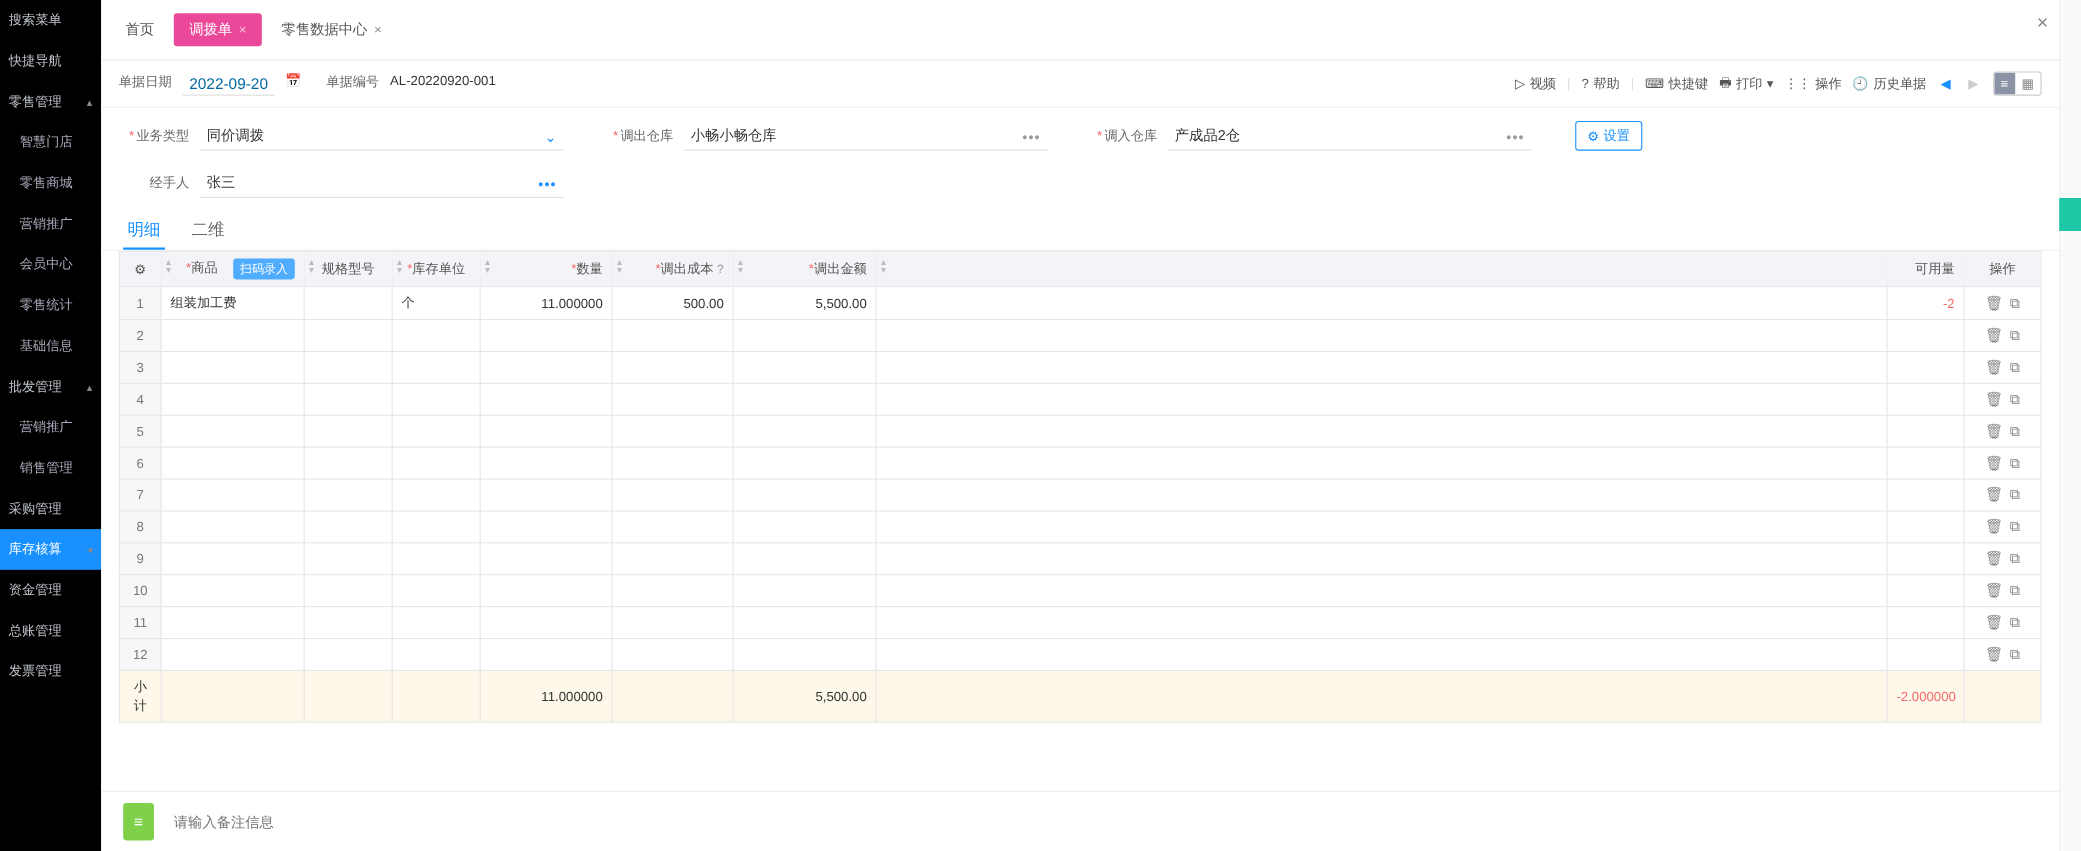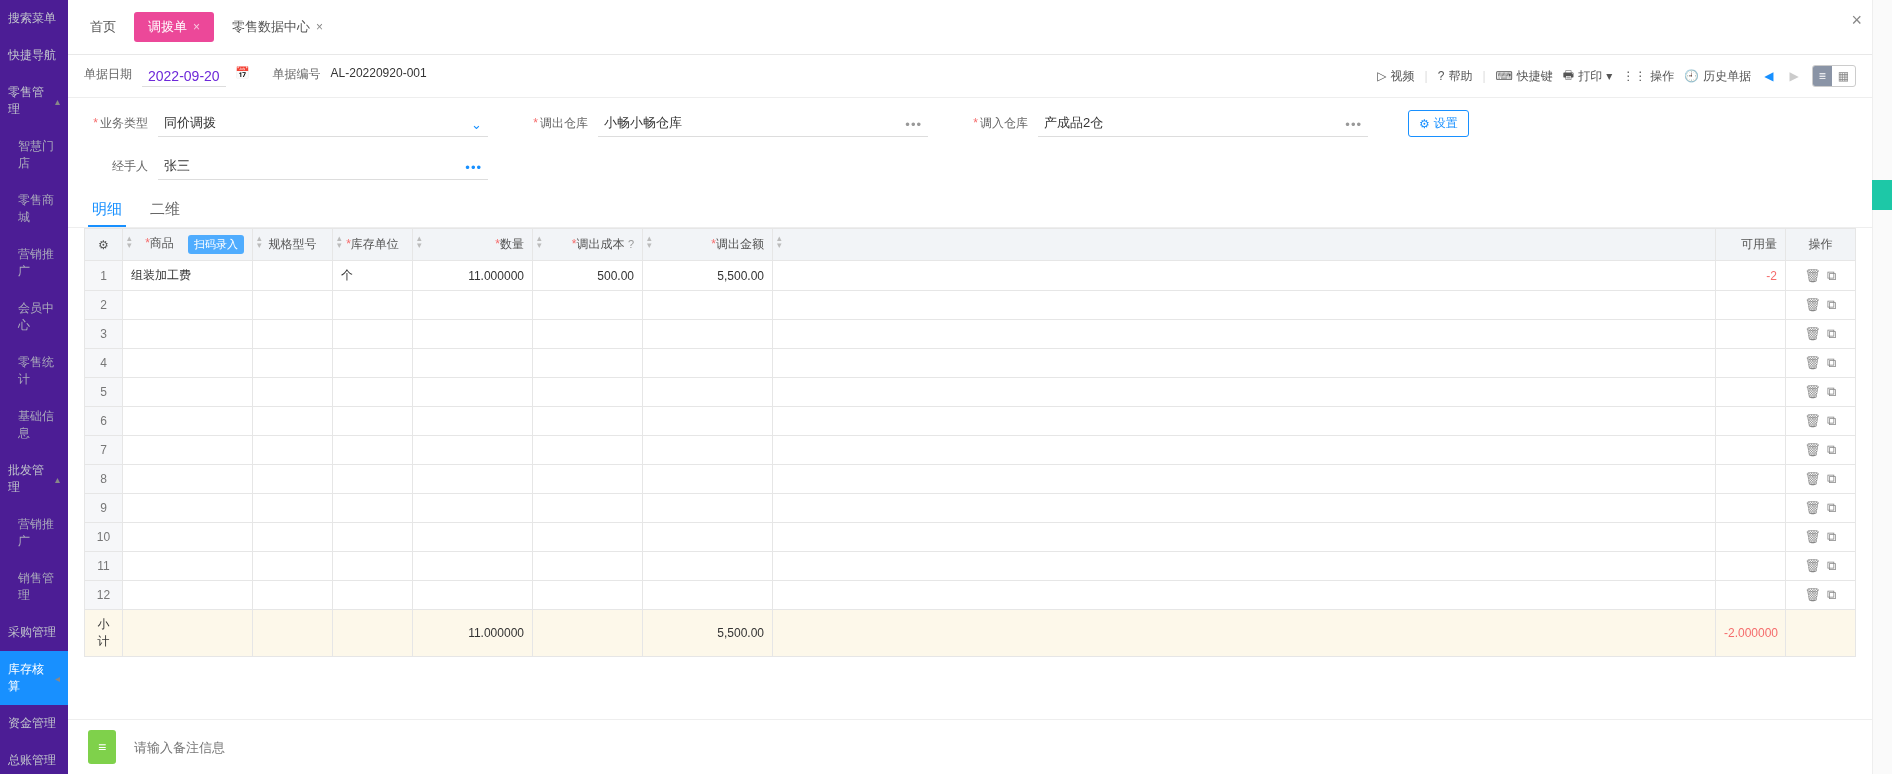--- a/index.html
+++ b/index.html
@@ -1,39 +1,39 @@
 <!DOCTYPE html>
 <html><head>
 <meta charset="utf-8">
 <style>
 * { box-sizing: border-box; margin: 0; padding: 0; }
 body { font-family: "Microsoft YaHei", Arial, sans-serif; font-size: 12px; color: #333; background: #fff; overflow: hidden; }
 .app { display: flex; width: 1892px; height: 774px; }
 
 
-.sidebar { width: 68px; background: #4c1d95; color: #c0c4cc; flex-shrink: 0; overflow-y: auto; font-family: Liberation Serif, serif; }
+.sidebar { width: 92px; background: #000000; color: #c0c4cc; flex-shrink: 0; overflow-y: auto; font-family: Liberation Serif, serif; }
 .sidebar-item { padding: 10px 8px; font-size: 12px; cursor: pointer; display: flex; align-items: center; justify-content: space-between; }
 .sidebar-item.sub { padding-left: 18px; color: #aab; }
 .sidebar-item.active { background: #1890ff; color: #fff; }
 .sidebar-item .caret { font-size: 10px; color: #888; }
 
 
 .main { flex: 1; display: flex; flex-direction: column; background: #fff; min-width: 0; }
 .tabs { display: flex; align-items: center; height: 55px; border-bottom: 1px solid #e8e8e8; padding: 0 8px; gap: 4px; position: relative; }
 .tab { padding: 6px 14px; font-size: 13px; cursor: pointer; display: flex; align-items: center; gap: 6px; color: #555; }
 .tab.active { background: #ec4899; color: #fff; border-radius: 3px; }
 .tab .close { font-size: 12px; opacity: 0.7; }
 .tabs-close-all { position: absolute; right: 10px; top: 10px; font-size: 18px; color: #888; cursor: pointer; }
 
 .toolbar { display: flex; align-items: center; padding: 10px 16px; gap: 16px; border-bottom: 1px solid #eee; }
 .toolbar-left { display: flex; align-items: flex-start; gap: 10px; }
 .toolbar-right { margin-left: auto; display: flex; align-items: center; gap: 10px; color: #555; font-size: 12px; }
 .tbtn { display: inline-flex; align-items: center; gap: 4px; cursor: pointer; color: #555; }
 .label { color: #666; font-size: 12px; }
-.date-value { font-size: 14px; color: #6d28d9; border-bottom: 1px solid #ddd; padding: 2px 6px; }
+.date-value { font-size: 14px; color: #0369a1; border-bottom: 1px solid #ddd; padding: 2px 6px; }
 .cal-icon { color: #1890ff; }
 
 .form-row { display: flex; gap: 40px; padding: 12px 20px 4px 20px; flex-wrap: wrap; align-items: center; }
 .form-field { display: flex; align-items: center; gap: 10px; min-width: 400px; }
 .form-field .req { color: #f56c6c; margin-right: 2px; }
 .form-field label { color: #666; font-size: 12px; min-width: 60px; text-align: right; }
 .form-input { flex: 1; border: none; border-bottom: 1px solid #ddd; padding: 4px 6px; font-size: 13px; color: #333; display: flex; justify-content: space-between; align-items: flex-end; min-width: 280px; }
 .form-input .ddl { color: #1890ff; cursor: pointer; }
 .form-input .more { color: #999; cursor: pointer; letter-spacing: 1px; }
 .settings-btn { border: 1px solid #1890ff; color: #1890ff; padding: 4px 10px; border-radius: 3px; cursor: pointer; display: inline-flex; align-items: center; gap: 4px; font-size: 12px; }

